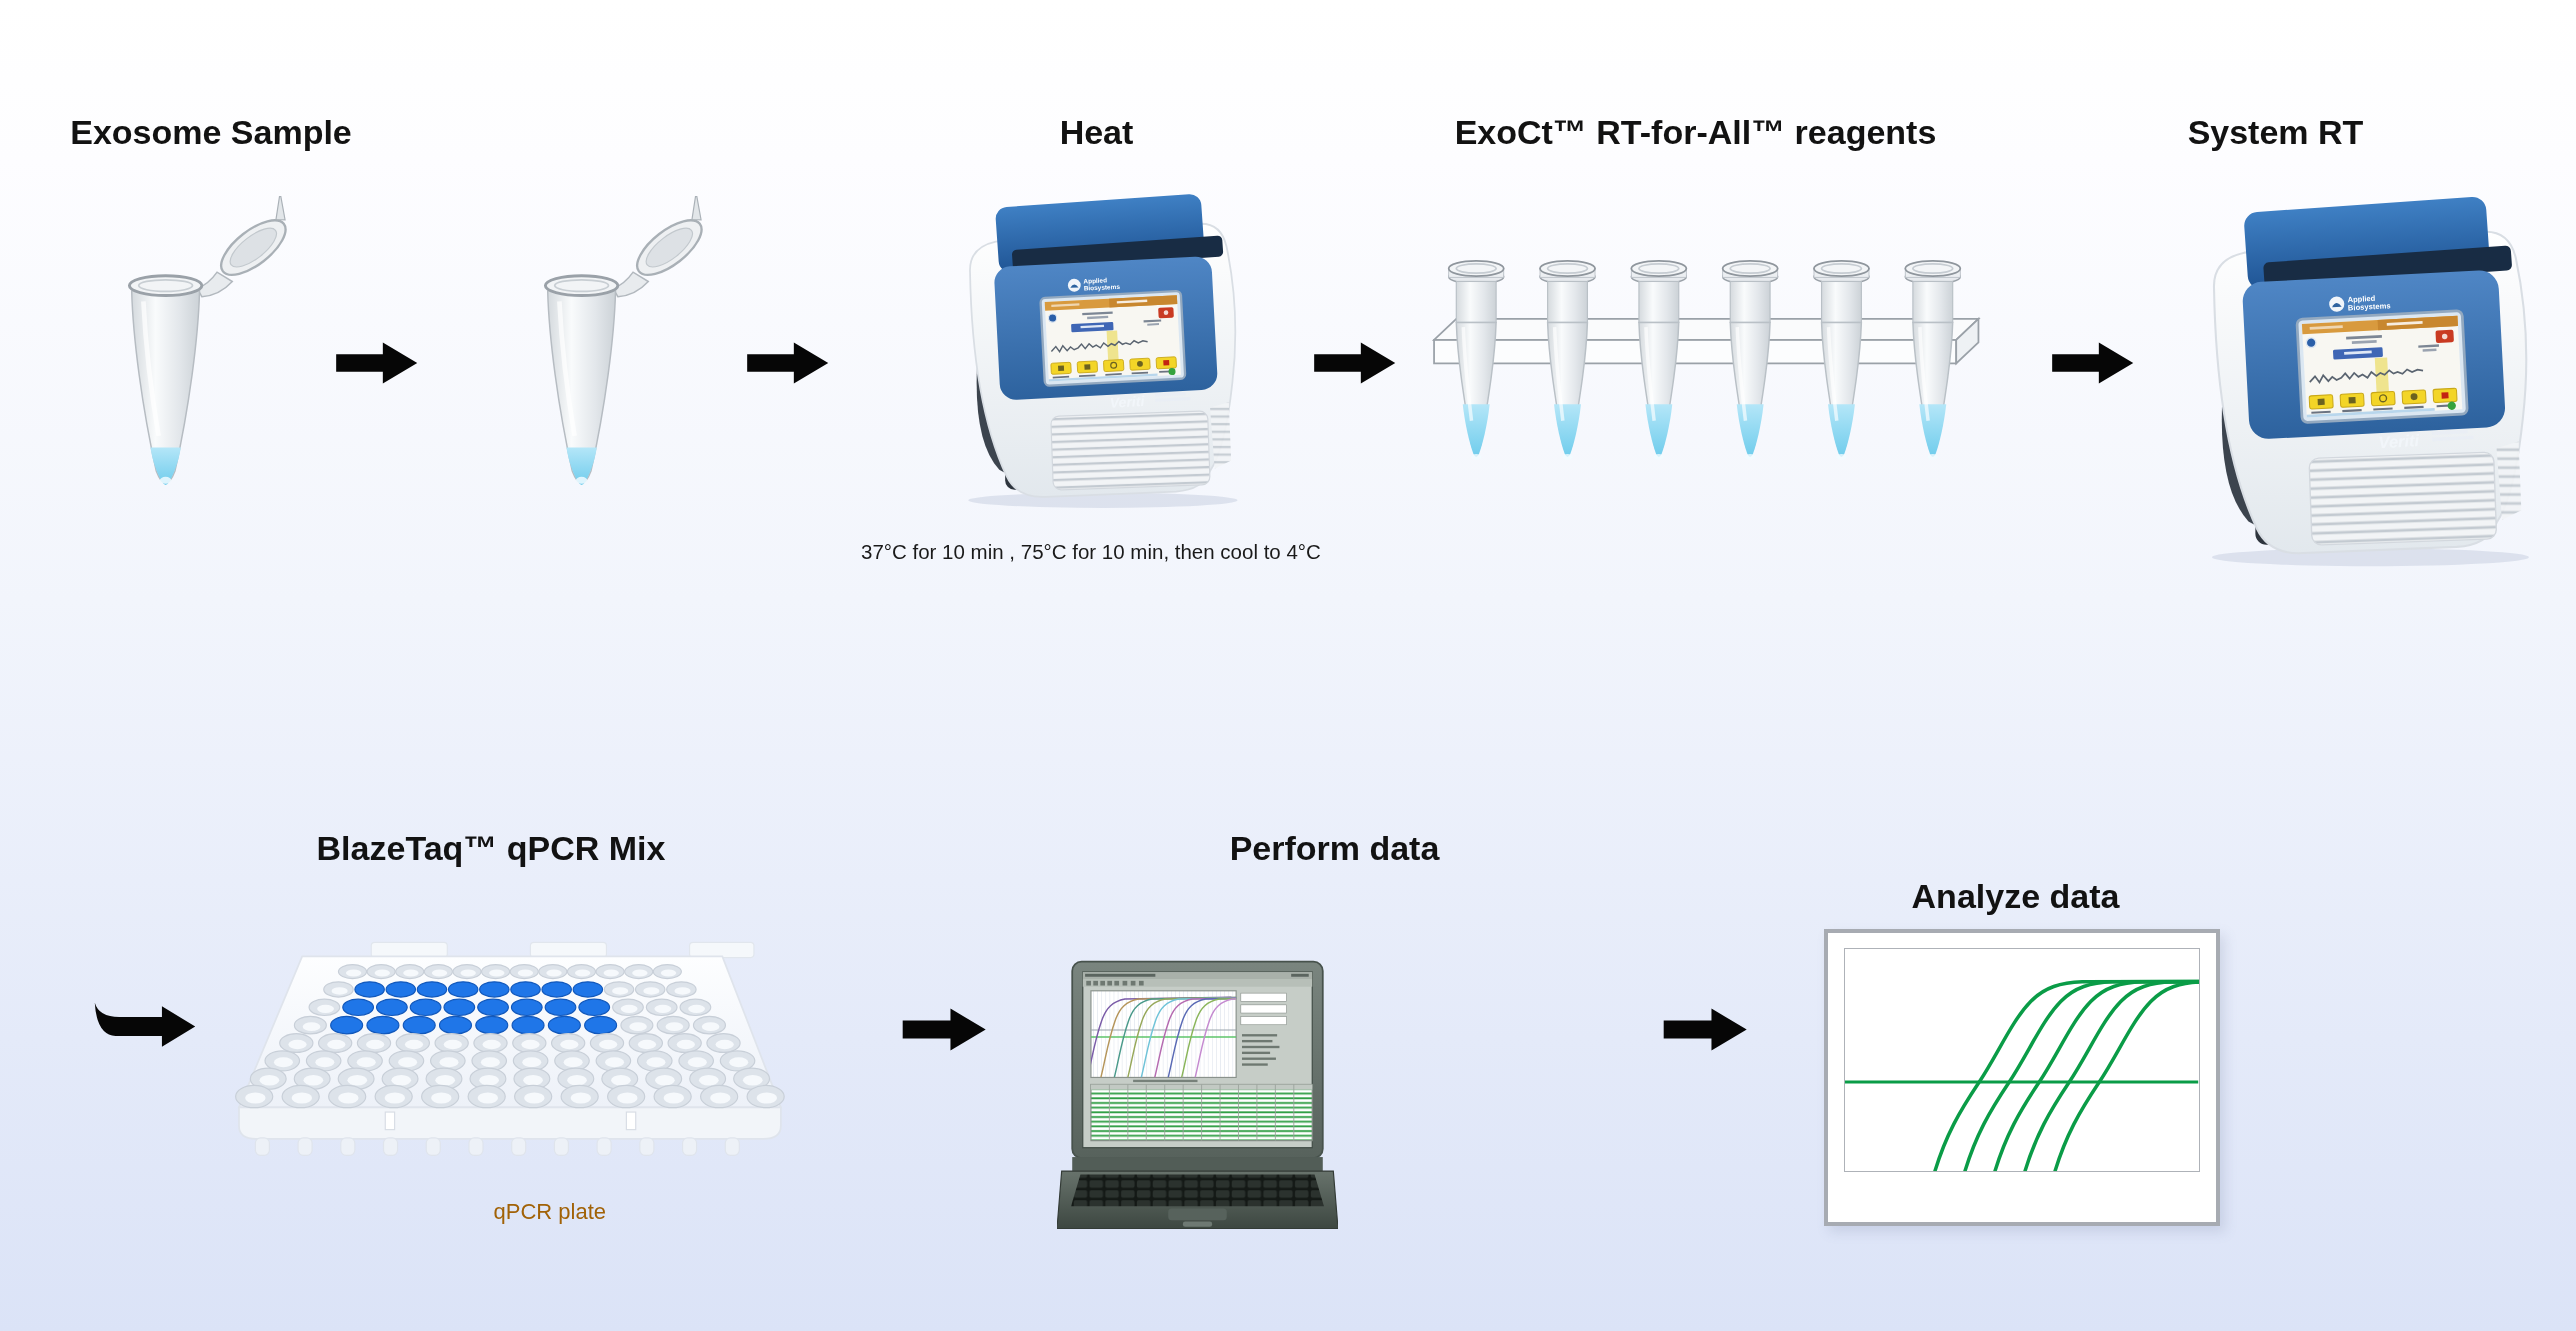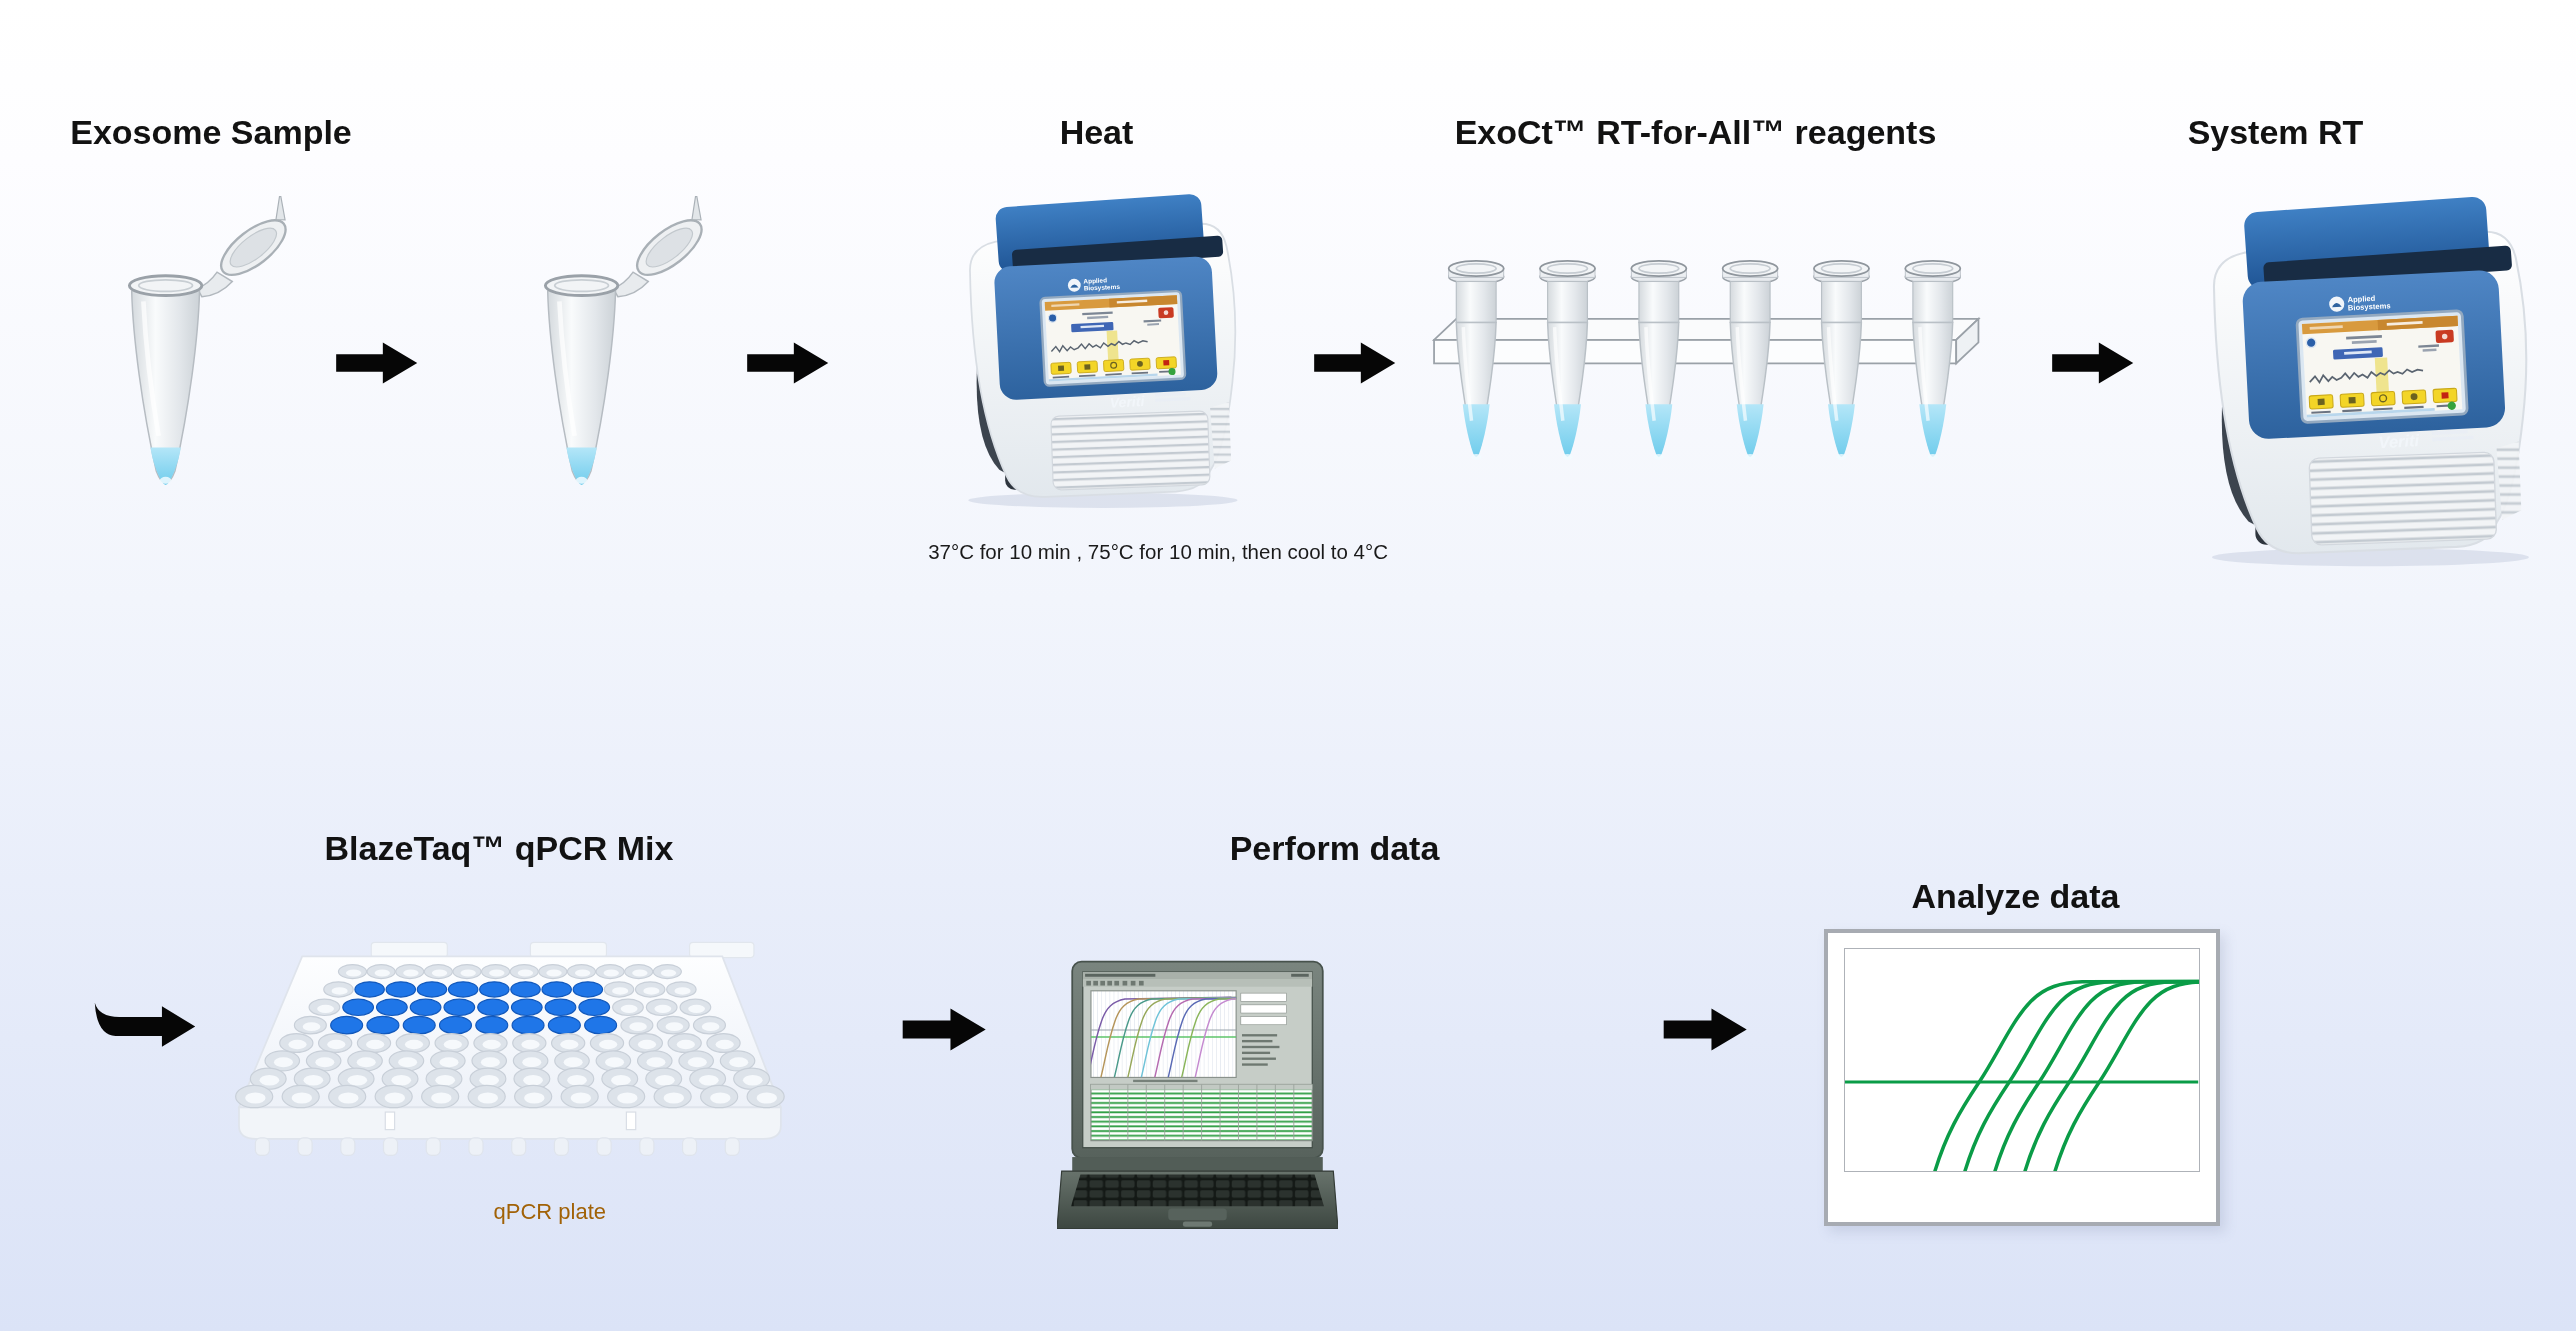--- a/index.html
+++ b/index.html
@@ -9,21 +9,21 @@
     background:linear-gradient(180deg,#ffffff 0%,#fdfdff 12%,#f2f5fc 45%,#e4eaf9 78%,#dbe3f7 100%);
     overflow:hidden;
   }
   #canvas{position:relative;width:2576px;height:1332px;overflow:hidden;text-decoration:underline;}
   .abs{position:absolute;}
   .step-title{
     position:absolute;text-align:center;font-weight:700;font-size:34px;color:#121212;
     letter-spacing:0px;white-space:nowrap;
   }
   .note-text{
-    position:absolute;text-align:right;font-size:20.5px;color:#1a1a1a;white-space:nowrap;
+    position:absolute;text-align:left;font-size:20.5px;color:#1a1a1a;white-space:nowrap;
   }
   .caption-text{
     position:absolute;text-align:right;font-size:22px;color:#a16207;white-space:nowrap;
   }
   svg{display:block;}
   
   .abi7500{
     position:absolute;left:1348px;top:872px;width:241px;height:354px;
     border-radius:14px 14px 15.2px 15.2px;
     background:linear-gradient(180deg,#f1f4f3 0%,#e4e9e7 55%,#d3dad7 100%);
@@ -210,21 +210,21 @@
       </g>
     </defs>
   </svg>
 
   <div class="step-title" style="left:35px;top:113px;width:352px">Exosome Sample</div>
   <div class="step-title" style="left:950px;top:113px;width:293px">Heat</div>
   <div class="step-title" style="left:1432px;top:113px;width:527px">ExoCt™ RT-for-All™ reagents</div>
   <div class="step-title" style="left:2129px;top:113px;width:293px">System RT</div>
   <div class="note-text" style="left:861px;top:540px;width:527px">37°C for 10 min , 75°C for 10 min, then cool to 4°C</div>
 
-  <div class="step-title" style="left:294px;top:829px;width:410px">BlazeTaq™ qPCR Mix</div>
+  <div class="step-title" style="left:286px;top:829px;width:410px">BlazeTaq™ qPCR Mix</div>
   <div class="step-title" style="left:1188px;top:829px;width:293px">Perform data</div>
   <div class="step-title" style="left:1869px;top:877px;width:293px">Analyze data</div>
   <div class="caption-text" style="left:372px;top:1199px;width:234px">qPCR plate</div>
 
   <svg class="abs" style="left:120px;top:196px" width="193" height="319" viewBox="0 0 330 545">
     <use href="#eppendorf-proto"></use>
   </svg>
   <svg class="abs" style="left:536px;top:196px" width="193" height="319" viewBox="0 0 330 545">
     <use href="#eppendorf-proto"></use>
   </svg>

